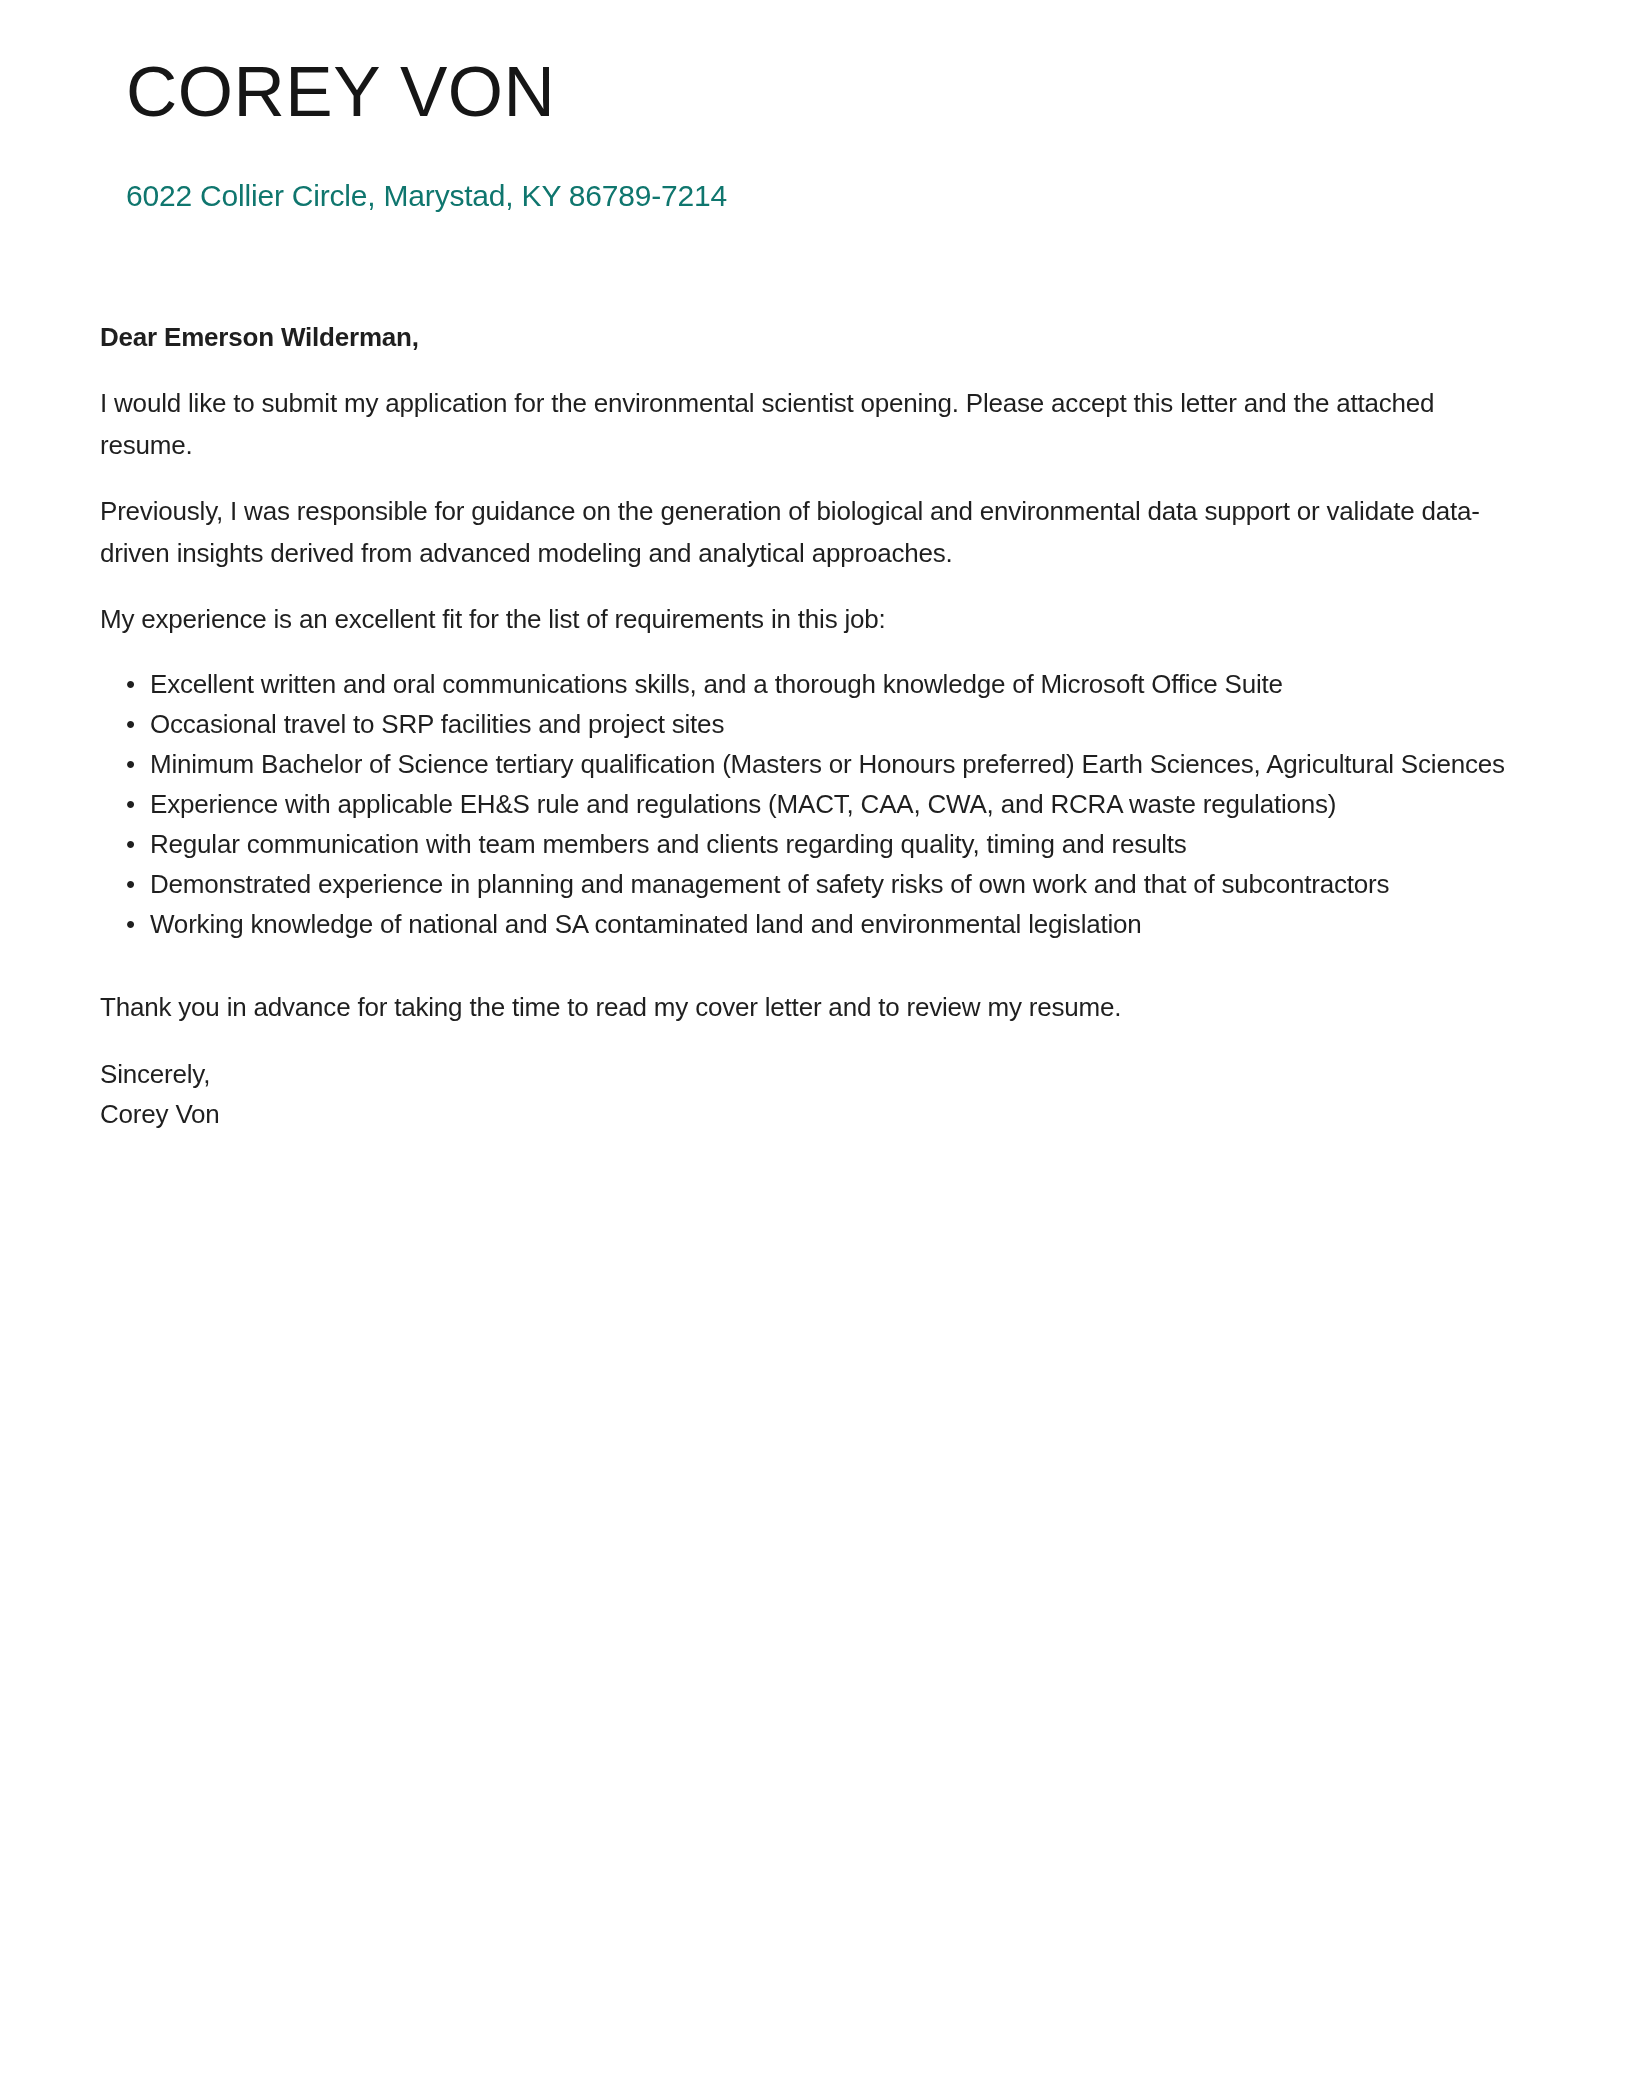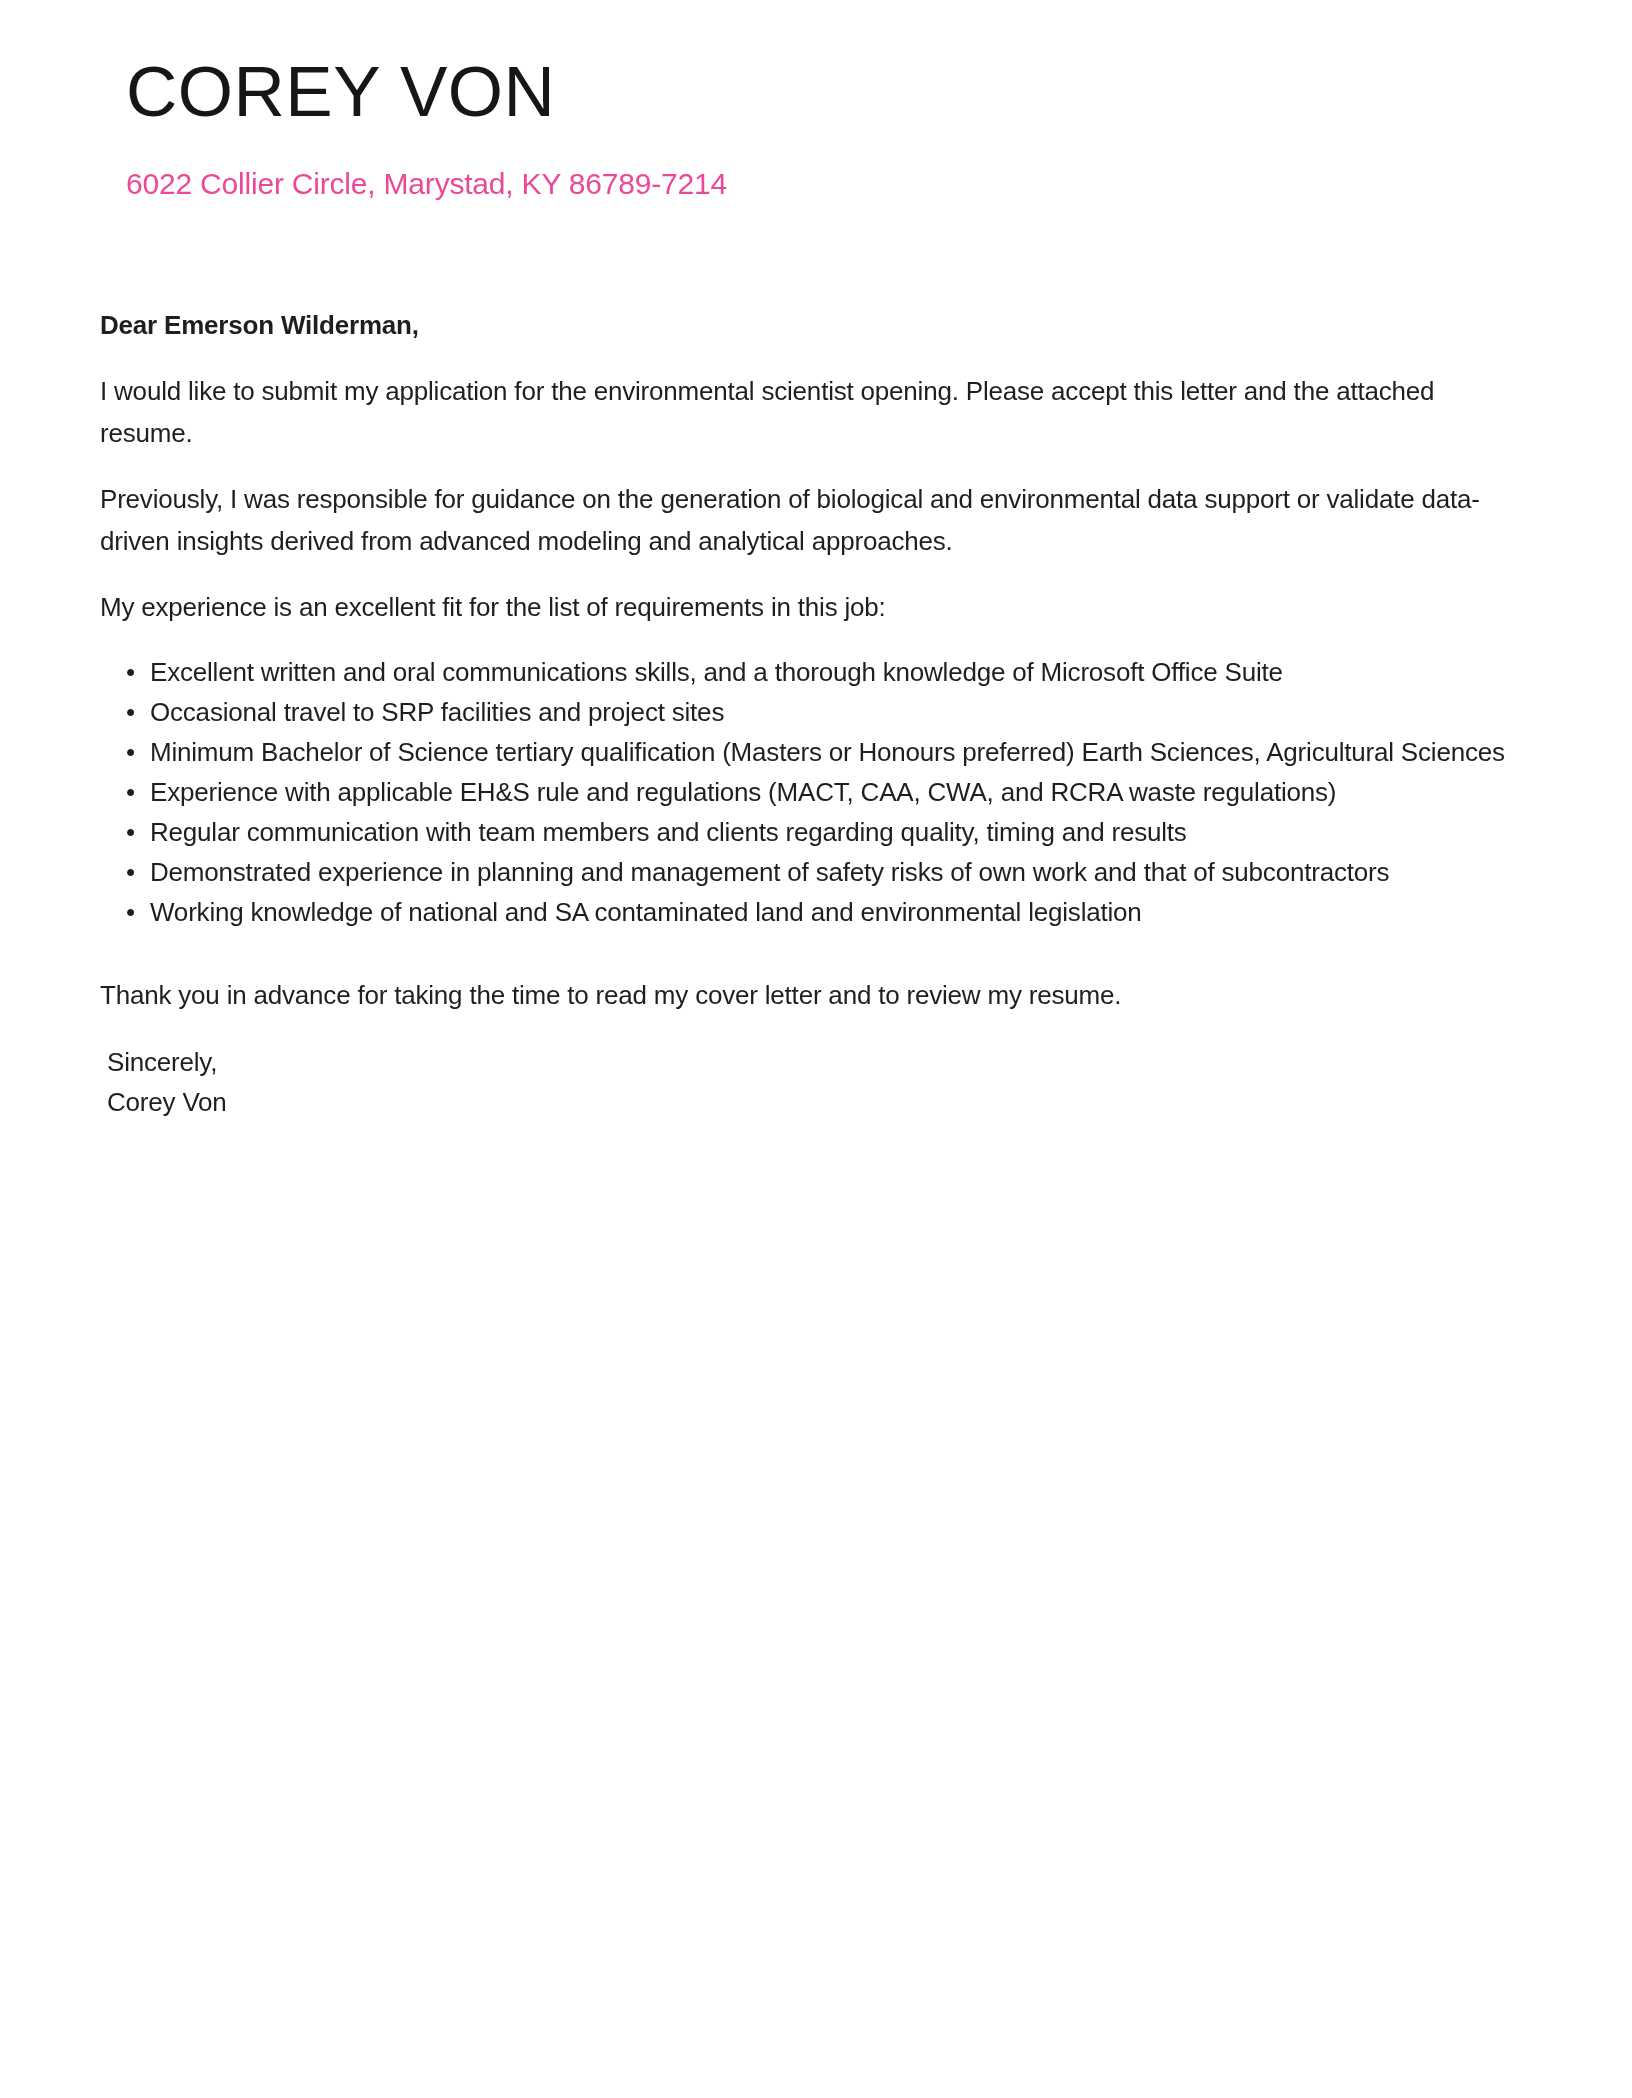--- a/index.html
+++ b/index.html
@@ -23,25 +23,25 @@
   }
   h1.applicant-name {
     margin: 0;
     font-size: 71px;
     font-weight: 400;
     line-height: 1.3;
     letter-spacing: 0.5px;
     color: #161616;
   }
   .address {
-    margin-top: 28px;
+    margin-top: 40px;
     font-size: 30px;
     line-height: 1.2;
     letter-spacing: -0.2px;
-    color: #ec4899;
+    color: #0f766e;
   }
   main {
     margin-top: 102px;
     max-width: 1420px;
     font-size: 26px;
     line-height: 42px;
     letter-spacing: -0.2px;
   }
   main p {
     margin: 24px 0;
@@ -67,21 +67,20 @@
     font-size: 26px;
     color: #1f1f1f;
   }
   p.closing {
     margin-top: 42px;
     font-weight: 400;
   }
   p.signoff {
     margin-top: 26px;
     line-height: 40px;
-    margin-left: 7px;
   }
 </style>
 </head>
 <body>
 
 <div class="page">
   <header>
     <h1 class="applicant-name">COREY VON</h1>
     <div class="address">6022 Collier Circle, Marystad, KY 86789-7214</div>
   </header>

